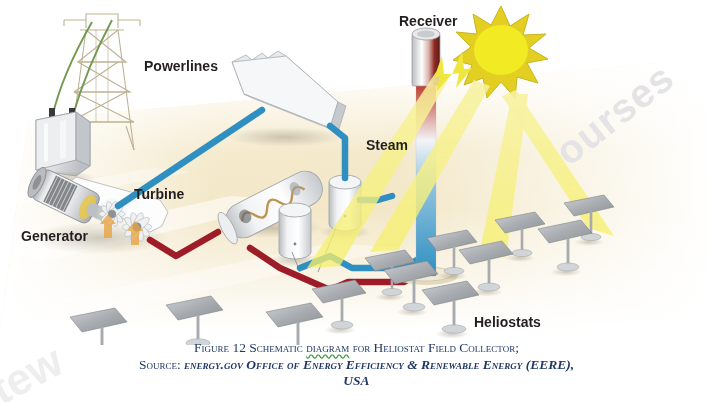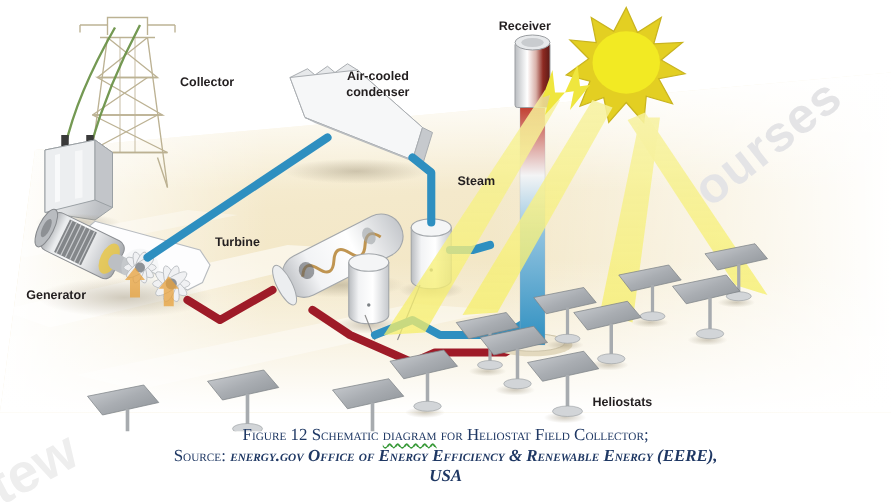--- a/index.html
+++ b/index.html
@@ -10,21 +10,21 @@
     background:#ffffff;
   }
   #stage{position:absolute;left:0;top:0;width:713px;height:402px;overflow:hidden;background:#ffffff;}
 
   
   .ground{position:absolute;left:0;top:0;width:713px;height:345px;}
   .wm{position:absolute;color:#e2e2e4;font-weight:bold;user-select:none;}
   #wm-courses{left:546px;top:92px;font-size:40px;transform:rotate(-38deg);letter-spacing:1px;color:#e4e4e6;}
   #wm-bottom{left:-10px;top:350px;font-size:44px;transform:rotate(-28deg);color:#eeeeee;}
 
-  .lbl{position:absolute;color:#231f20;font-size:10px;line-height:13px;font-weight:bold;
+  .lbl{position:absolute;color:#231f20;font-size:14px;line-height:13px;font-weight:bold;
        font-family:"Liberation Sans", sans-serif;white-space:pre;}
 
   
   #caption{position:absolute;left:0;top:340px;width:713px;text-align:center;
            font-family:"Liberation Serif", serif;color:#1F3864;}
   #caption .cl{display:block;line-height:16.5px;}
   #cap-l1{font-size:13.5px;}
   #cap-l2{font-size:13.5px;font-style:italic;font-weight:bold;}
   #cap-l3{font-size:13.5px;font-style:italic;font-weight:bold;}
   .sc{font-variant:small-caps;}
@@ -364,24 +364,22 @@
         <polygon points="422,290 467,281 479,295 434,305" fill="url(#mirrorG)" stroke="#7f8488" stroke-width="0.6"></polygon>
         <path d="M454 300 L454 327" stroke="#a7abaf" stroke-width="2.9"></path>
         <ellipse cx="454" cy="329" rx="12" ry="4.2" fill="#d2d5d8" stroke="#9a9ea2" stroke-width="0.5"></ellipse>
       </g>
     </g>
   </svg>
 
   <div class="wm" id="wm-courses">ourses</div>
   <div class="wm" id="wm-bottom">tew</div>
 
-  <div class="lbl" style="left:144px;top:60px;">Collector</div>
-  <div class="lbl" style="left:277px;top:55px;text-align:center;">Air-cooled
-condenser</div>
-  <div class="lbl" style="left:134px;top:188px;margin-left:38px;">Turbine</div>
+  <div class="lbl" style="left:144px;top:60px;">Powerlines</div>
+  <div class="lbl" style="left:134px;top:188px;">Turbine</div>
   <div class="lbl" style="left:21px;top:230px;">Generator</div>
   <div class="lbl" style="left:399px;top:15px;">Receiver</div>
   <div class="lbl" style="left:366px;top:139px;">Steam</div>
   <div class="lbl" style="left:474px;top:316px;">Heliostats</div>
 
   <div id="caption">
     <span class="cl" id="cap-l1"><span class="sc">Figure 12</span><span class="sc"> Schematic </span><span class="sc sq">diagram</span><span class="sc"> for Heliostat Field Collector;</span></span>
     <span class="cl" id="cap-l2"><span id="cap-src-lead">Source: </span><span class="sc">energy.gov Office of Energy Efficiency &amp; Renewable Energy (EERE),</span></span>
     <span class="cl" id="cap-l3">USA</span>
   </div>

